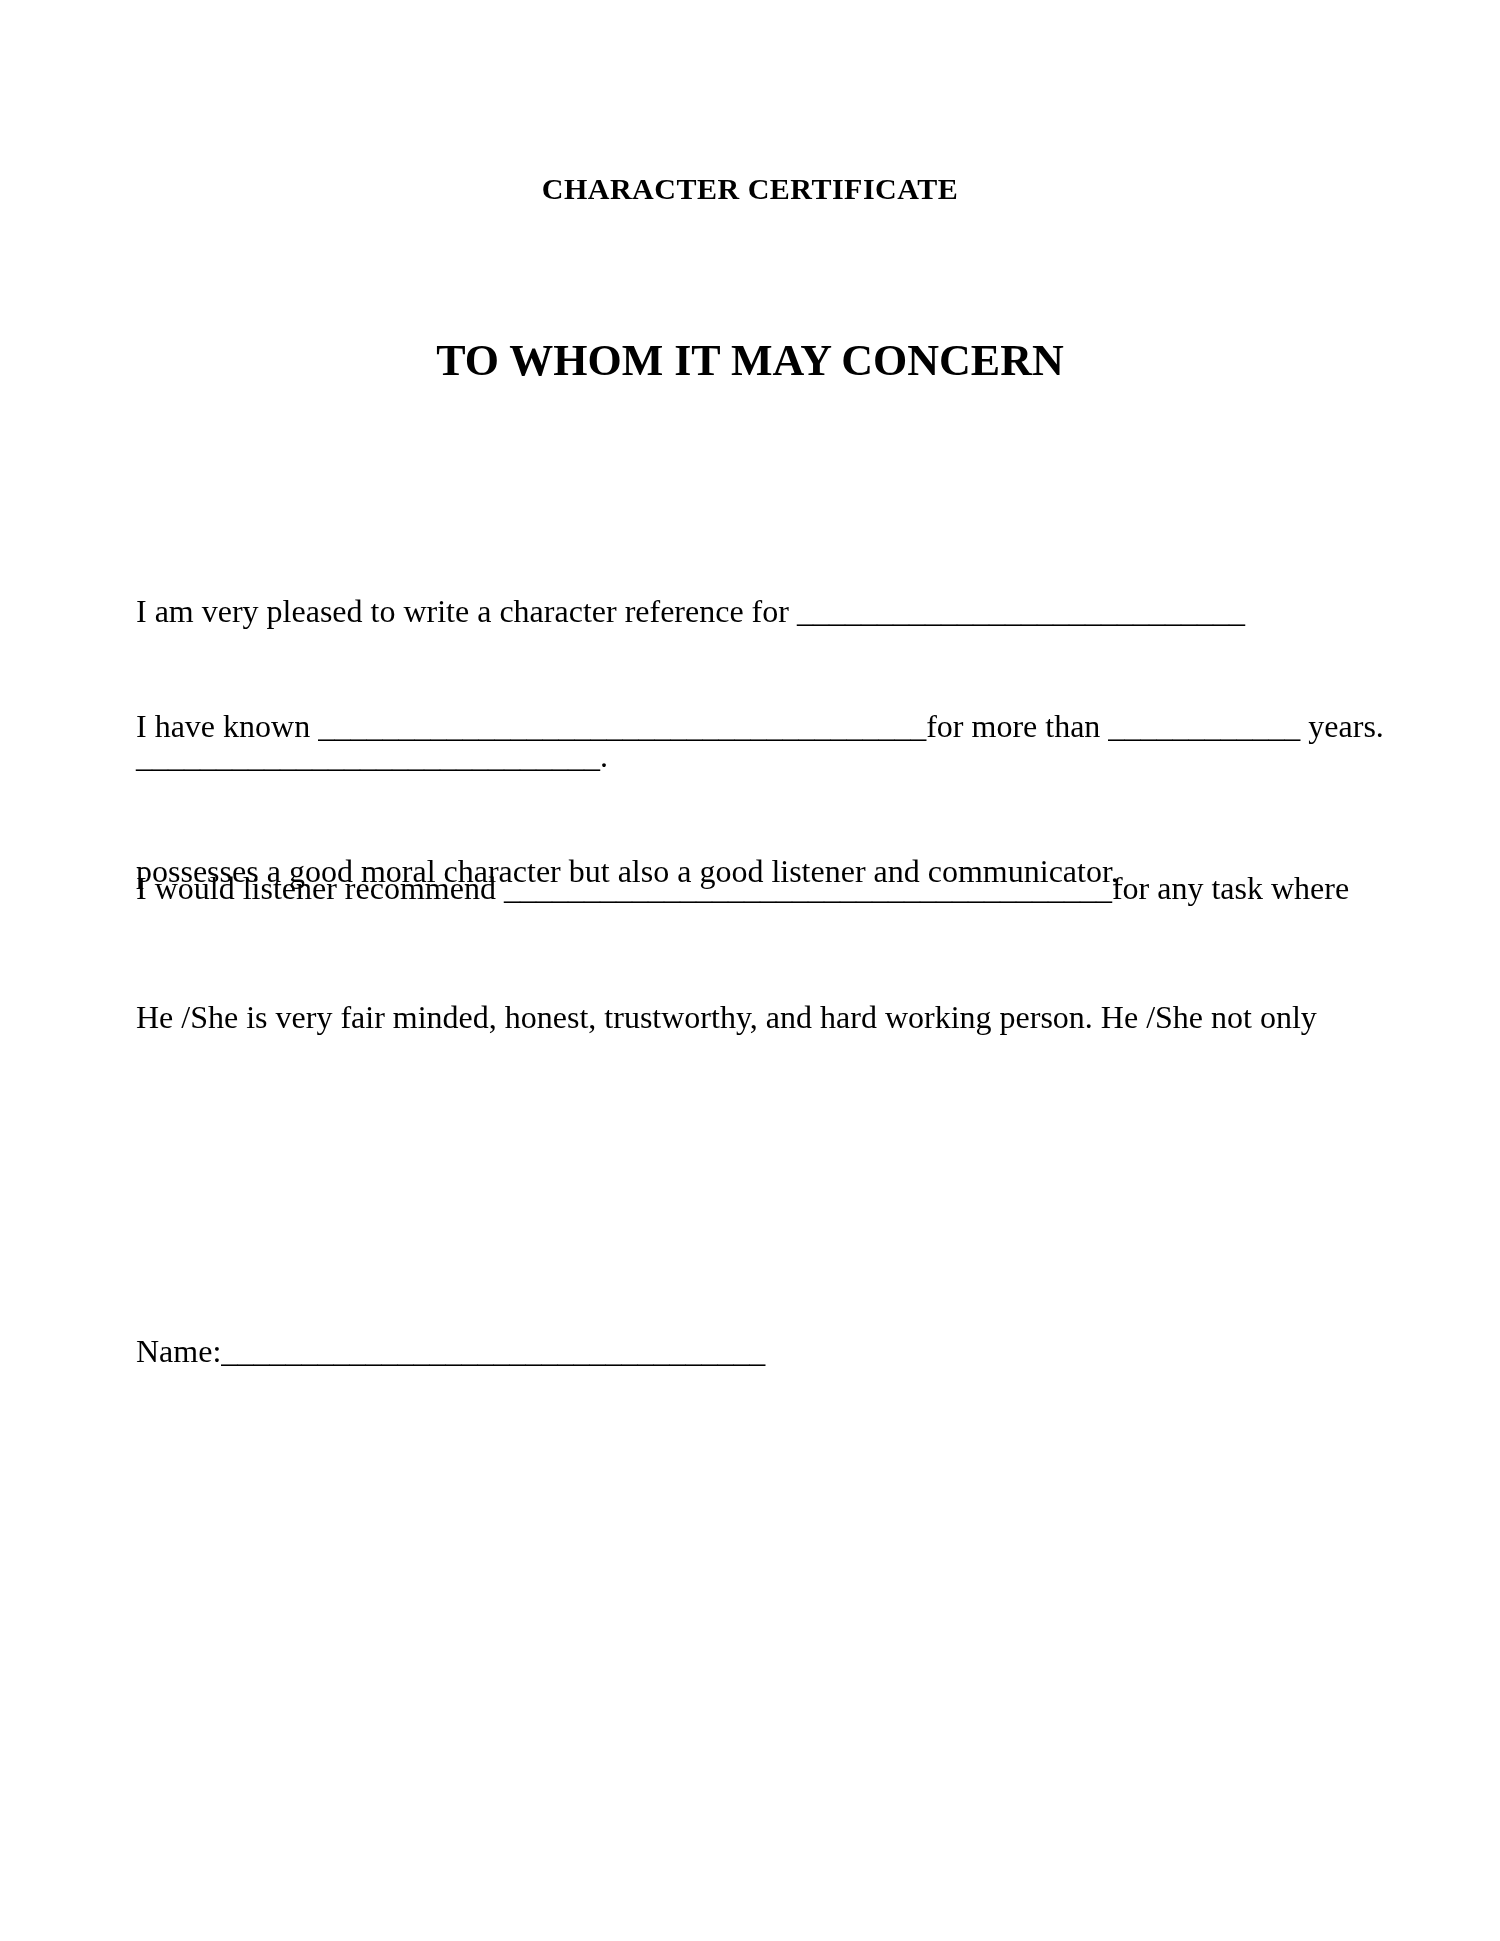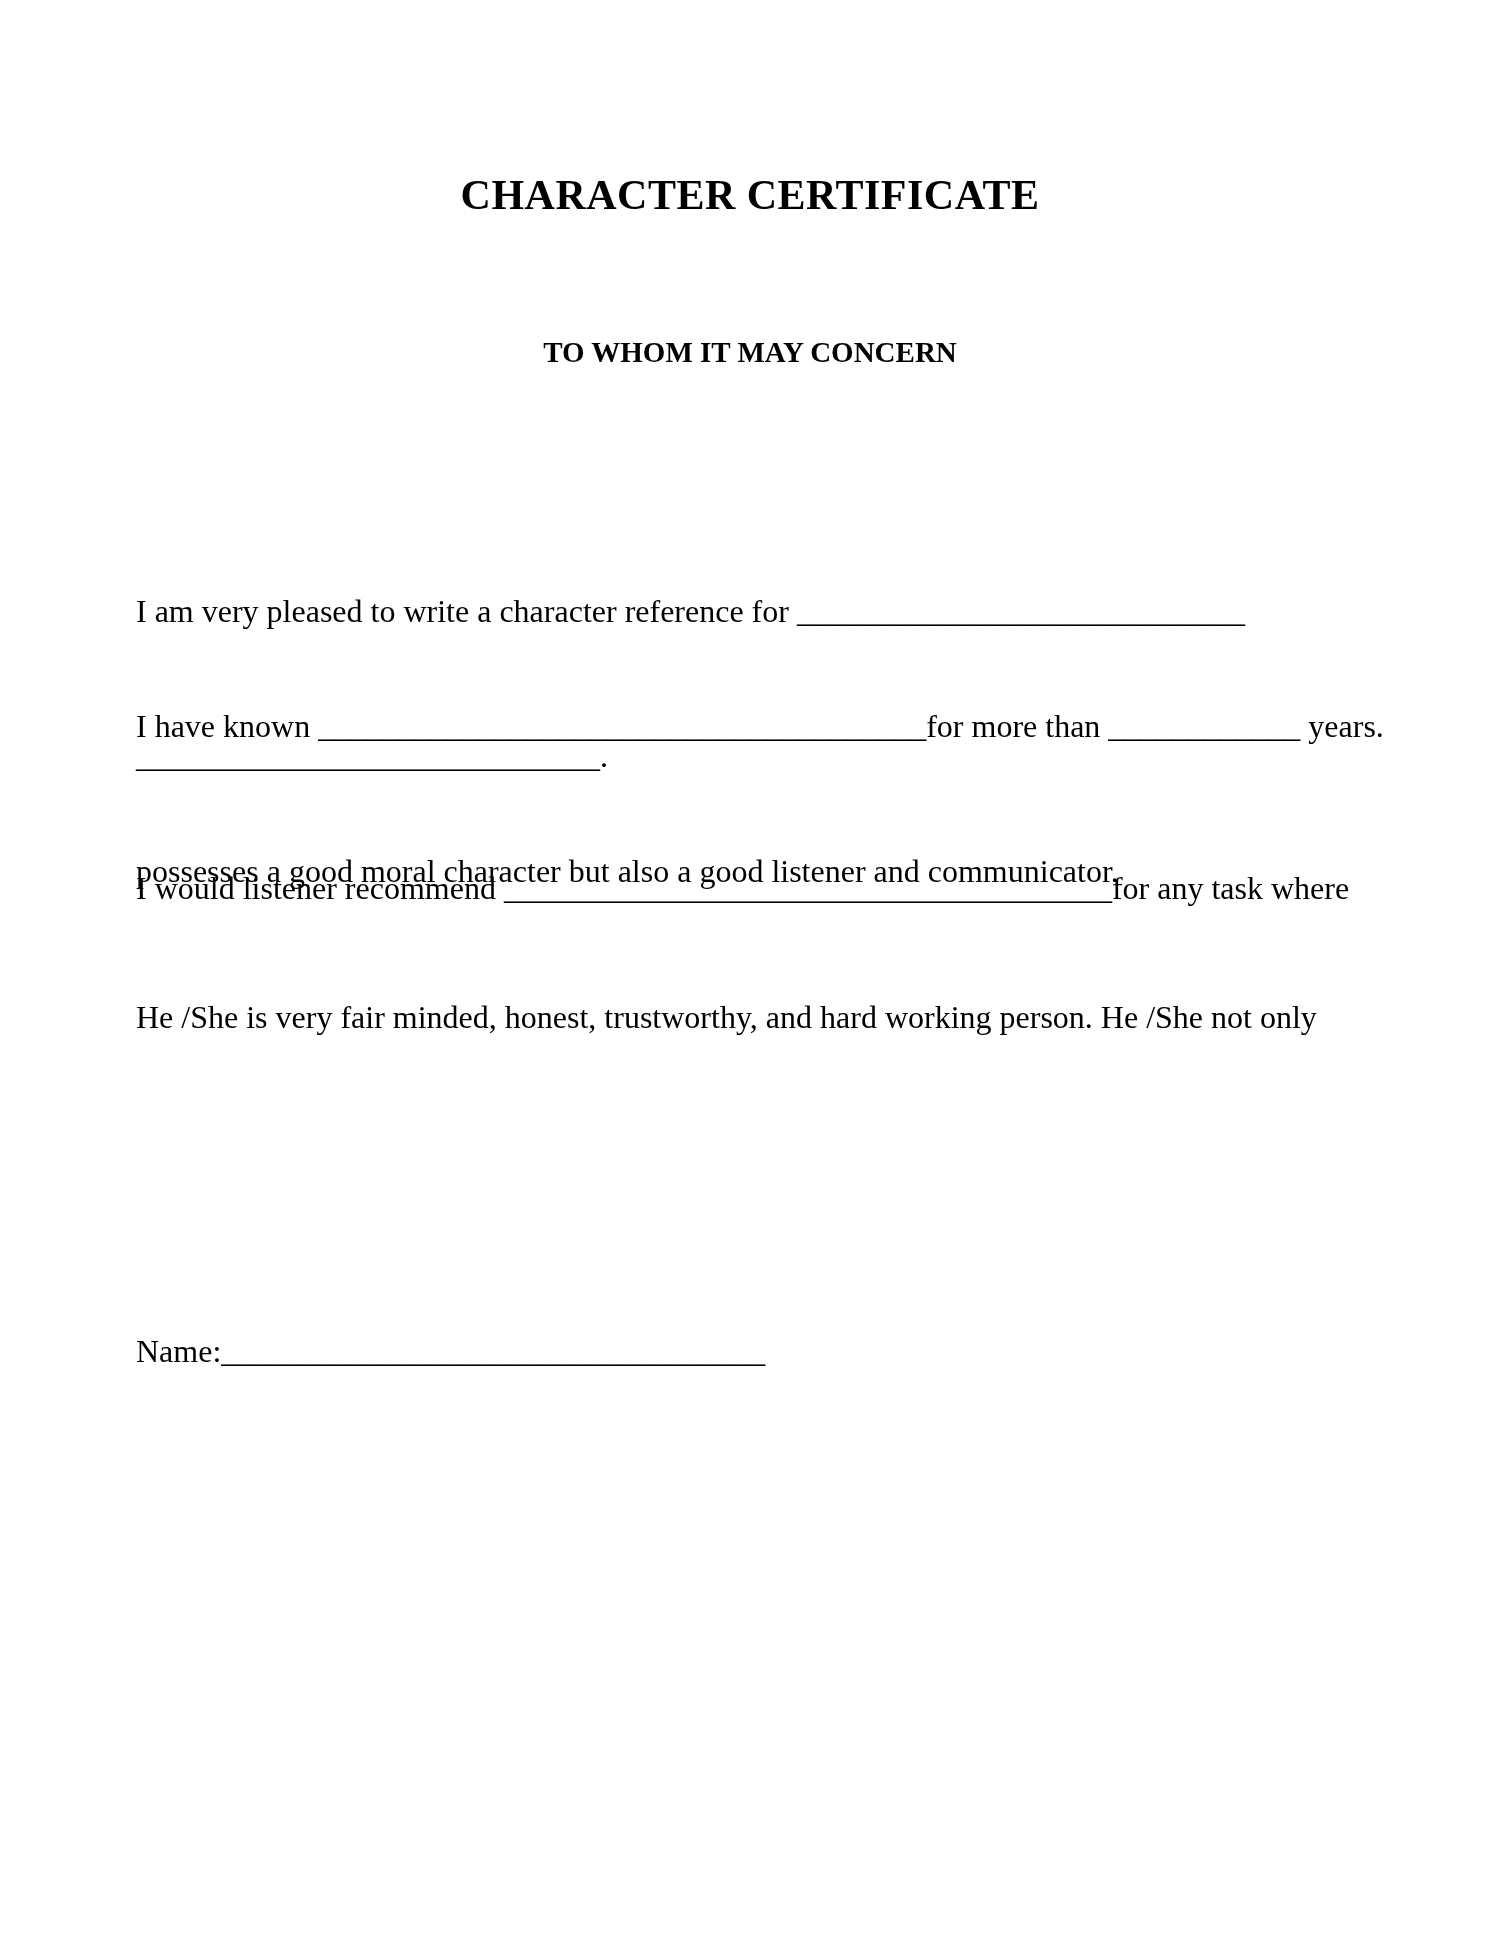--- a/index.html
+++ b/index.html
@@ -18,33 +18,33 @@
     font-size: 32px;
     line-height: 48.5px;
     overflow: hidden;
   }
   .doc-title {
     position: absolute;
     top: 172px;
     left: 0;
     width: 100%;
     text-align: center;
-    font-size: 42px;
+    font-size: 30px;
     line-height: 1.1;
     font-weight: bold;
     letter-spacing: 0.5px;
     white-space: pre;
   }
   .doc-subtitle {
     position: absolute;
     top: 337px;
     left: 0;
     width: 100%;
     text-align: center;
-    font-size: 29px;
+    font-size: 44px;
     line-height: 1.1;
     font-weight: bold;
     white-space: pre;
   }
   .block {
     position: absolute;
     left: 88px;
     right: 90px;
   }
   .block .line {

